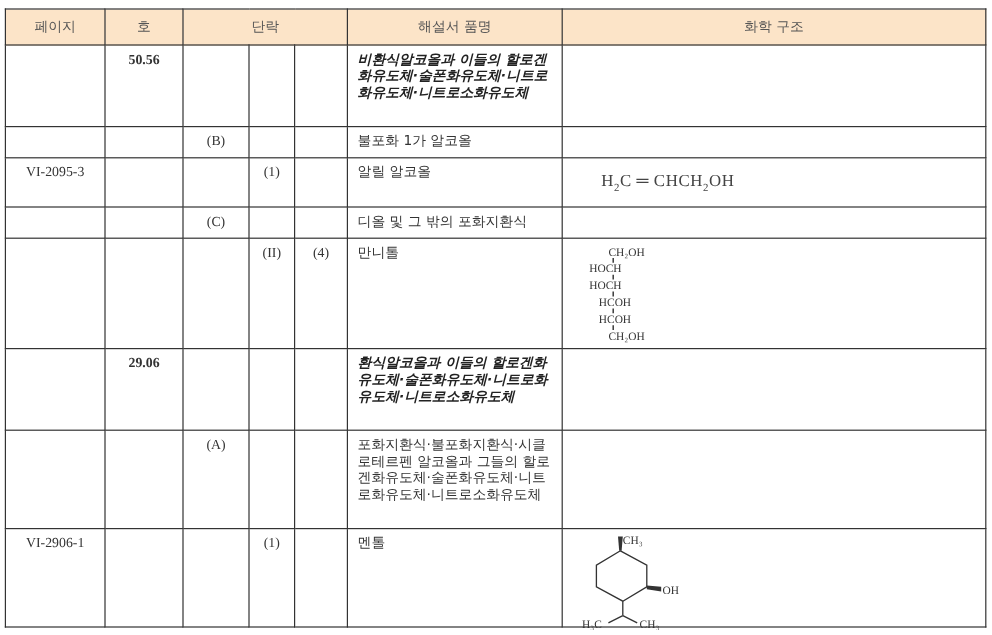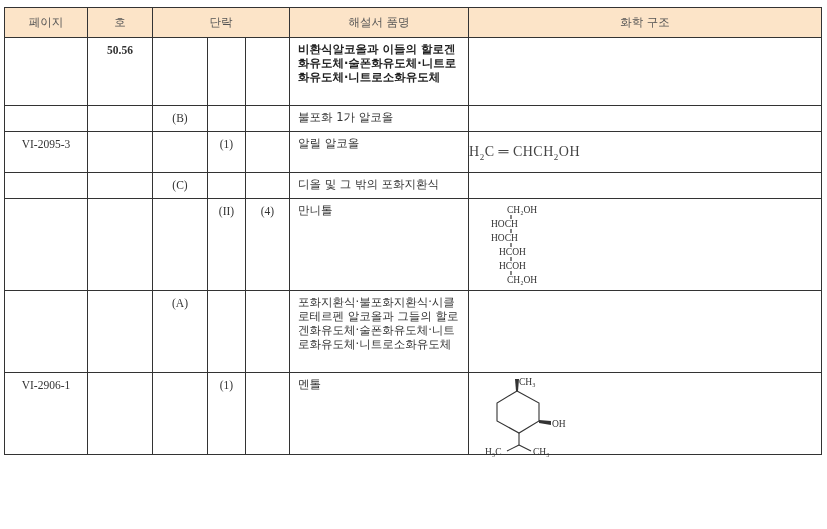--- a/index.html
+++ b/index.html
@@ -15,23 +15,23 @@
     font-size:11.5px; color:#333;
   }
   table.grid th {
     background:#fce4c8; font-weight:normal; color:#555;
     height:29px; vertical-align:middle; 
     font-size:11.5px;
   }
   .serif { font-family:"Liberation Serif", serif; font-size:11.5px; text-align:center; padding-top:6px !important; color:#222; }
   .bold { font-weight:bold; }
   .name { padding:4px 6px 2px 8px !important; line-height:14px; color:#444; }
-  .name.bold { color:#222; }
+  .name.bold { color:#222;font-style:italic; }
   .struct { position:relative; }
-  .formula { font-family:"Liberation Serif", serif; font-size:14px; color:#444; position:absolute; left:0; top:12px; letter-spacing:0.5px; }
+  .formula { font-family:"Liberation Serif", serif; font-size:14px; color:#444; position:absolute; left:32px; top:12px; letter-spacing:0.5px; }
   .formula sub { font-size:9px; }
   .svgwrap { position:absolute; left:8px; top:2px; }
 </style>
 </head>
 <body>
 
 <table class="grid">
   <colgroup>
     <col style="width:83px">
       <col style="width:65px">
@@ -113,20 +113,29 @@
           <line x1="34" y1="14" x2="34" y2="18"></line>
           <line x1="34" y1="28" x2="34" y2="32"></line>
           <line x1="34" y1="42" x2="34" y2="46"></line>
           <line x1="34" y1="56" x2="34" y2="60"></line>
           <line x1="34" y1="70" x2="34" y2="74"></line>
         </g>
       </svg>
     </td>
   </tr>
 
+  <tr style="height:68px">
+    <td class="serif"></td>
+    <td class="serif bold">29.06</td>
+    <td class="serif"></td>
+    <td class="serif"></td>
+    <td class="serif"></td>
+    <td class="name bold">환식알코올과 이들의 할로겐화유도체·술폰화유도체·니트로화유도체·니트로소화유도체</td>
+    <td class="struct"></td>
+  </tr>
 
   <tr style="height:82px">
     <td class="serif"></td>
     <td class="serif bold"></td>
     <td class="serif">(A)</td>
     <td class="serif"></td>
     <td class="serif"></td>
     <td class="name">포화지환식·불포화지환식·시클로테르펜 알코올과 그들의 할로겐화유도체·술폰화유도체·니트로화유도체·니트로소화유도체</td>
     <td class="struct"></td>
   </tr>

